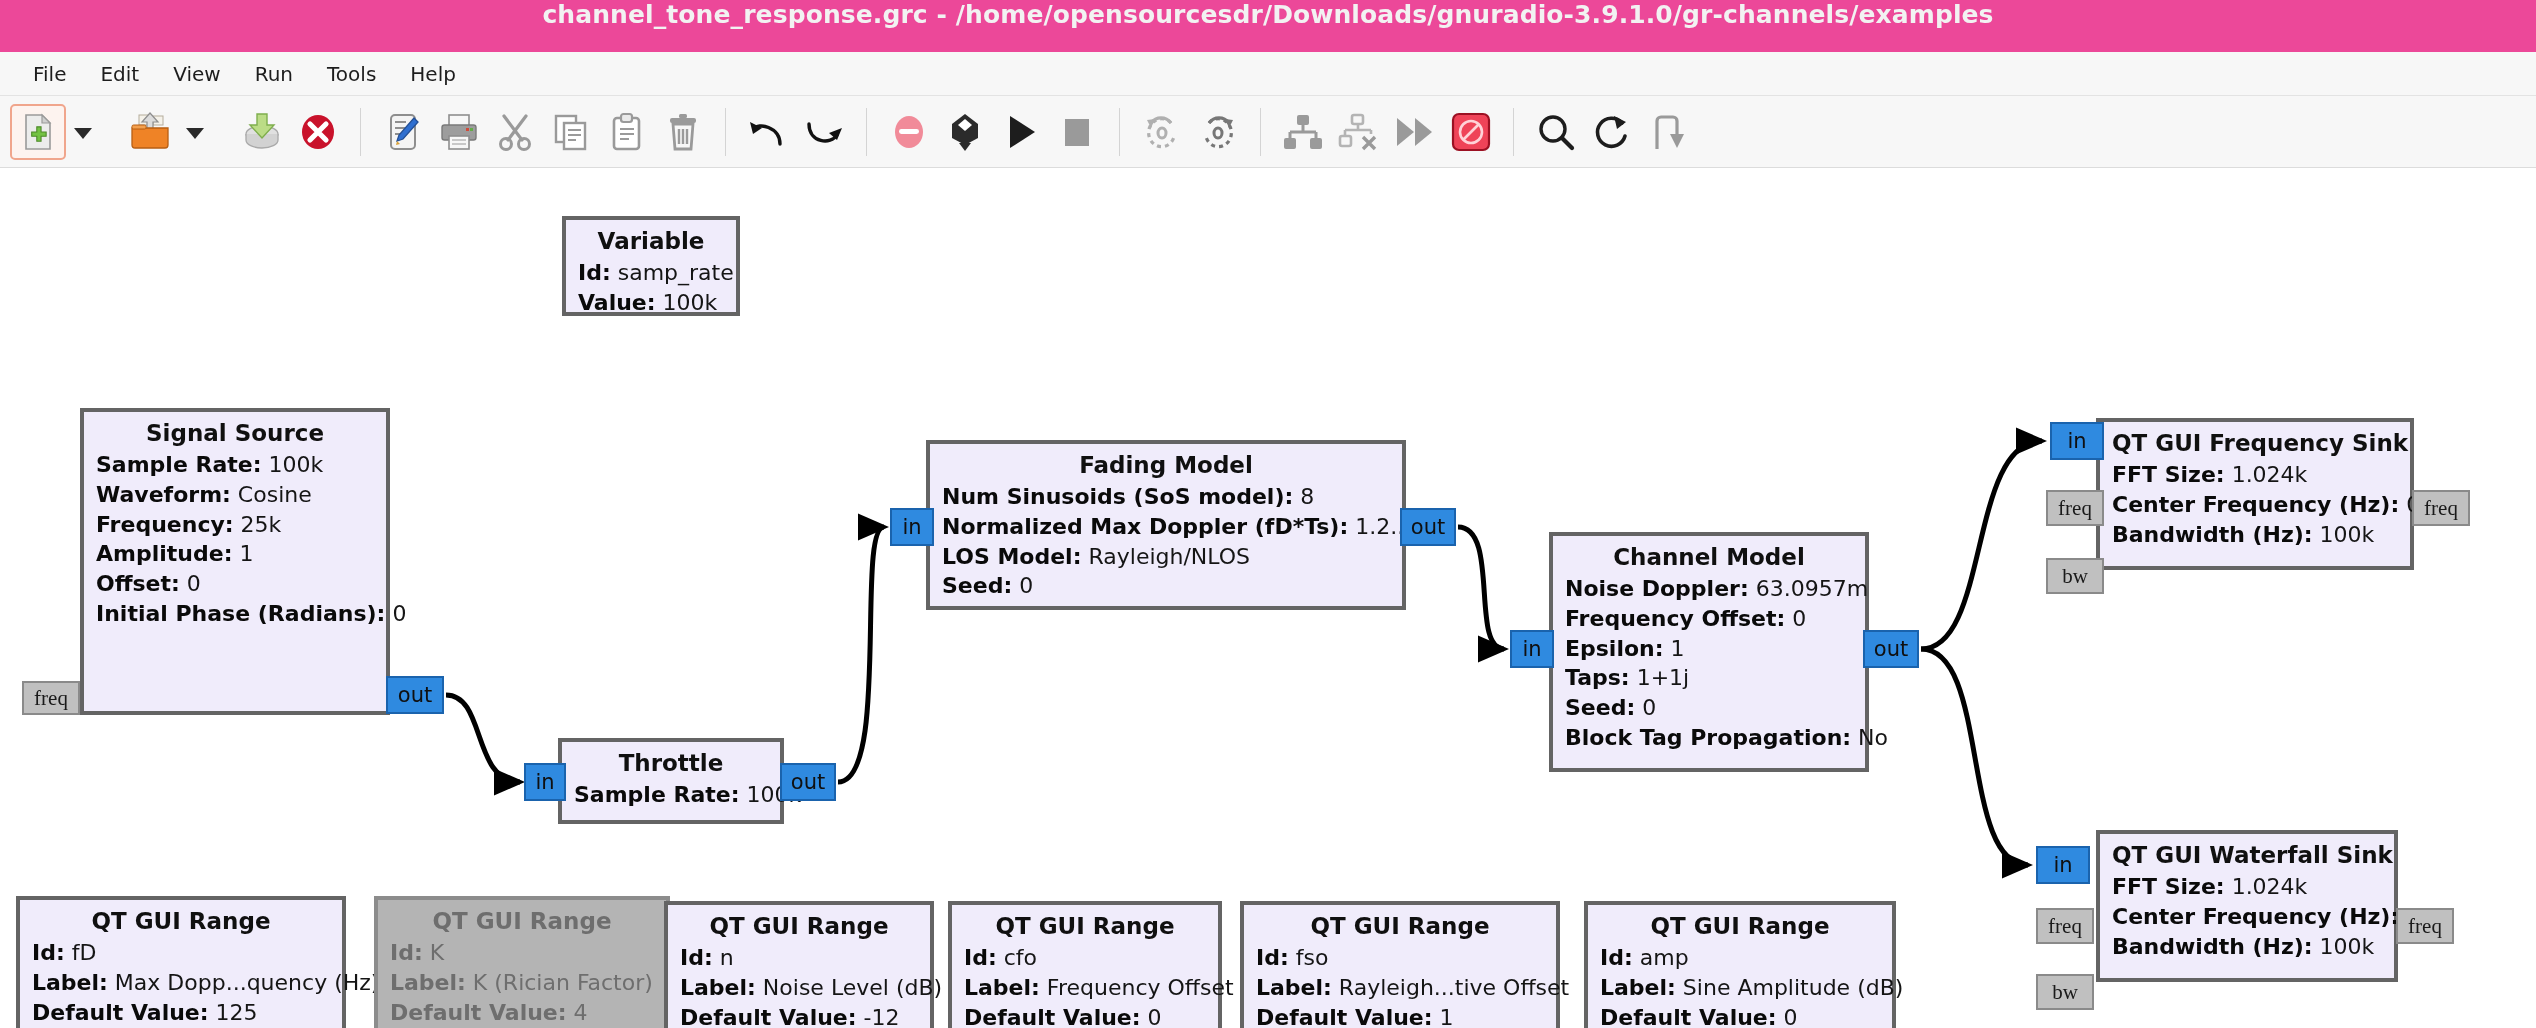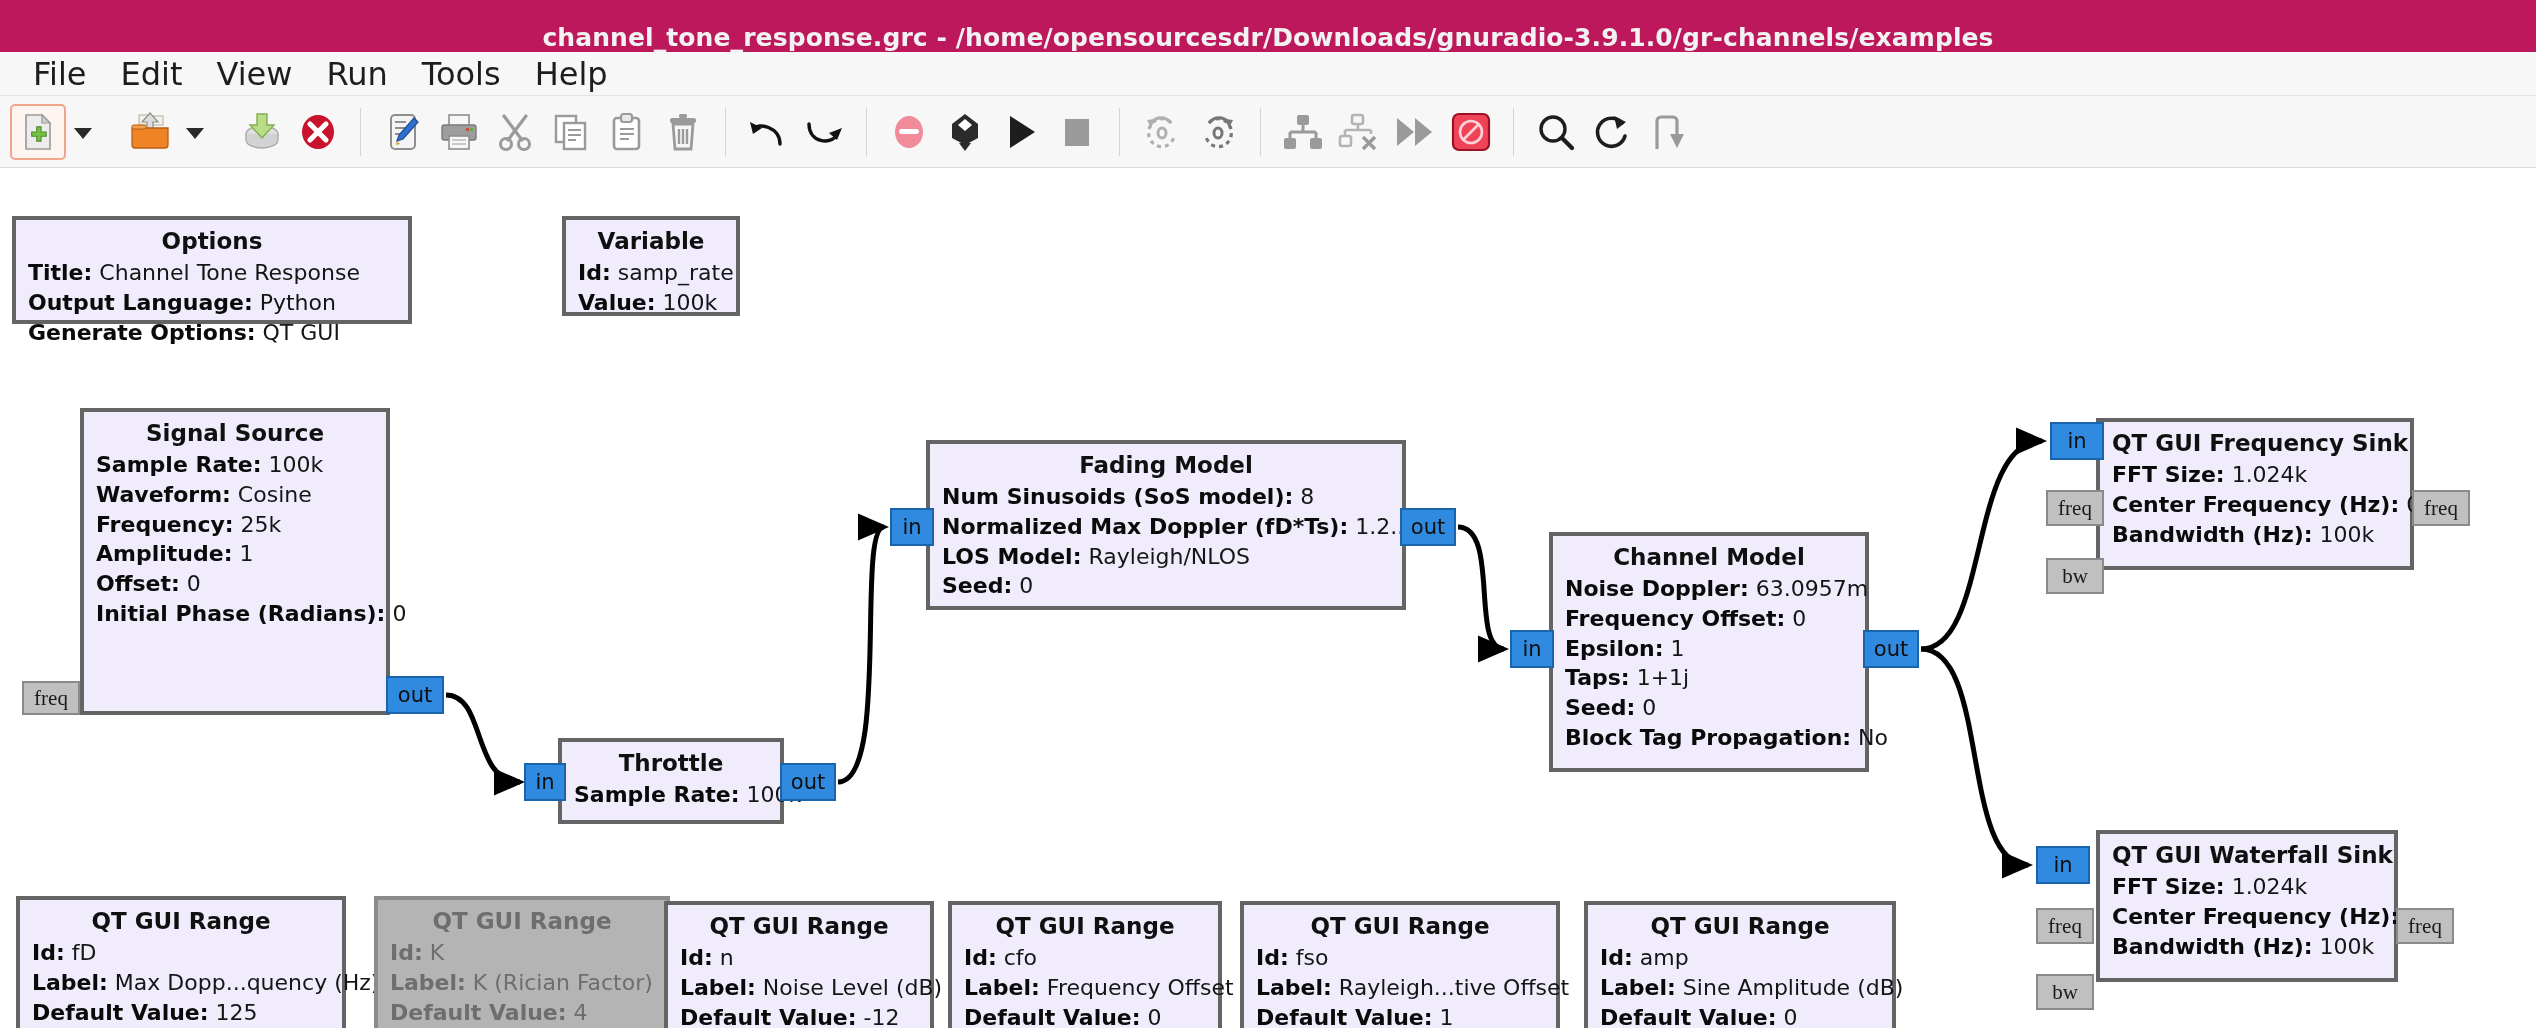--- a/index.html
+++ b/index.html
@@ -7,33 +7,33 @@
     width:2536px;height:1028px;overflow:hidden;
     background:#ffffff;
     font-family:"DejaVu Sans","Liberation Sans",sans-serif;
     -webkit-font-smoothing:antialiased;
   }
   .app{position:relative;width:2536px;height:1028px;}
 
   
   .titlebar{
     position:absolute;left:0;top:0;width:2536px;height:52px;
-    background:#be185d;color:#f2f2f2;
-    display:flex;align-items:flex-end;justify-content:center;
+    background:#ec4899;color:#f2f2f2;
+    display:flex;align-items:flex-start;justify-content:center;
     font-size:25px;font-weight:600;letter-spacing:.1px;
   }
 
   
   .menubar{
     position:absolute;left:0;top:52px;width:2536px;height:44px;
     background:#f7f7f7;border-bottom:1px solid #e3e3e3;
     display:flex;align-items:center;padding-left:16px;box-sizing:border-box;
   }
   .menu-item{
-    font-size:32px;color:#1d1d1d;padding:2px 17px;cursor:default;
+    font-size:20px;color:#1d1d1d;padding:2px 17px;cursor:default;
   }
 
   
   .toolbar{
     position:absolute;left:0;top:96px;width:2536px;height:72px;
     background:#f7f7f7;border-bottom:1px solid #dcdcdc;
     display:flex;align-items:center;padding-left:10px;box-sizing:border-box;
   }
   .tb{
     width:56px;height:56px;display:flex;align-items:center;justify-content:center;
@@ -371,26 +371,20 @@
         </marker>
       </defs>
       <g id="wire-group">
           <path d="M 446 527 C 486 527 472 614 520 614" fill="none" stroke="#000" stroke-width="5" marker-end="url(#arrowhead)"></path>
           <path d="M 838 614 C 890 614 856 359 884 359" fill="none" stroke="#000" stroke-width="5" marker-end="url(#arrowhead)"></path>
           <path d="M 1458 359 C 1500 359 1470 481 1504 481" fill="none" stroke="#000" stroke-width="5" marker-end="url(#arrowhead)"></path>
           <path d="M 1921 481 C 1990 481 1968 273 2042 273" fill="none" stroke="#000" stroke-width="5" marker-end="url(#arrowhead)"></path>
           <path d="M 1921 481 C 1990 481 1960 697 2028 697" fill="none" stroke="#000" stroke-width="5" marker-end="url(#arrowhead)"></path>
         </g>
     </svg>
-  <div class="block" style="left: 12px; top: 48px; width: 400px; height: 108px;">
-        <div class="btitle">Options</div>
-        <div class="brow"><b>Title:</b><span> Channel Tone Response</span></div>
-        <div class="brow"><b>Output Language:</b><span> Python</span></div>
-        <div class="brow"><b>Generate Options:</b><span> QT GUI</span></div>
-      </div>
       <div class="block" style="left: 562px; top: 48px; width: 178px; height: 100px;">
         <div class="btitle">Variable</div>
         <div class="brow"><b>Id:</b><span> samp_rate</span></div>
         <div class="brow"><b>Value:</b><span> 100k</span></div>
       </div>
       <div class="block" style="left: 80px; top: 240px; width: 310px; height: 307px;">
         <div class="btitle">Signal Source</div>
         <div class="brow"><b>Sample Rate:</b><span> 100k</span></div>
         <div class="brow"><b>Waveform:</b><span> Cosine</span></div>
         <div class="brow"><b>Frequency:</b><span> 25k</span></div>

